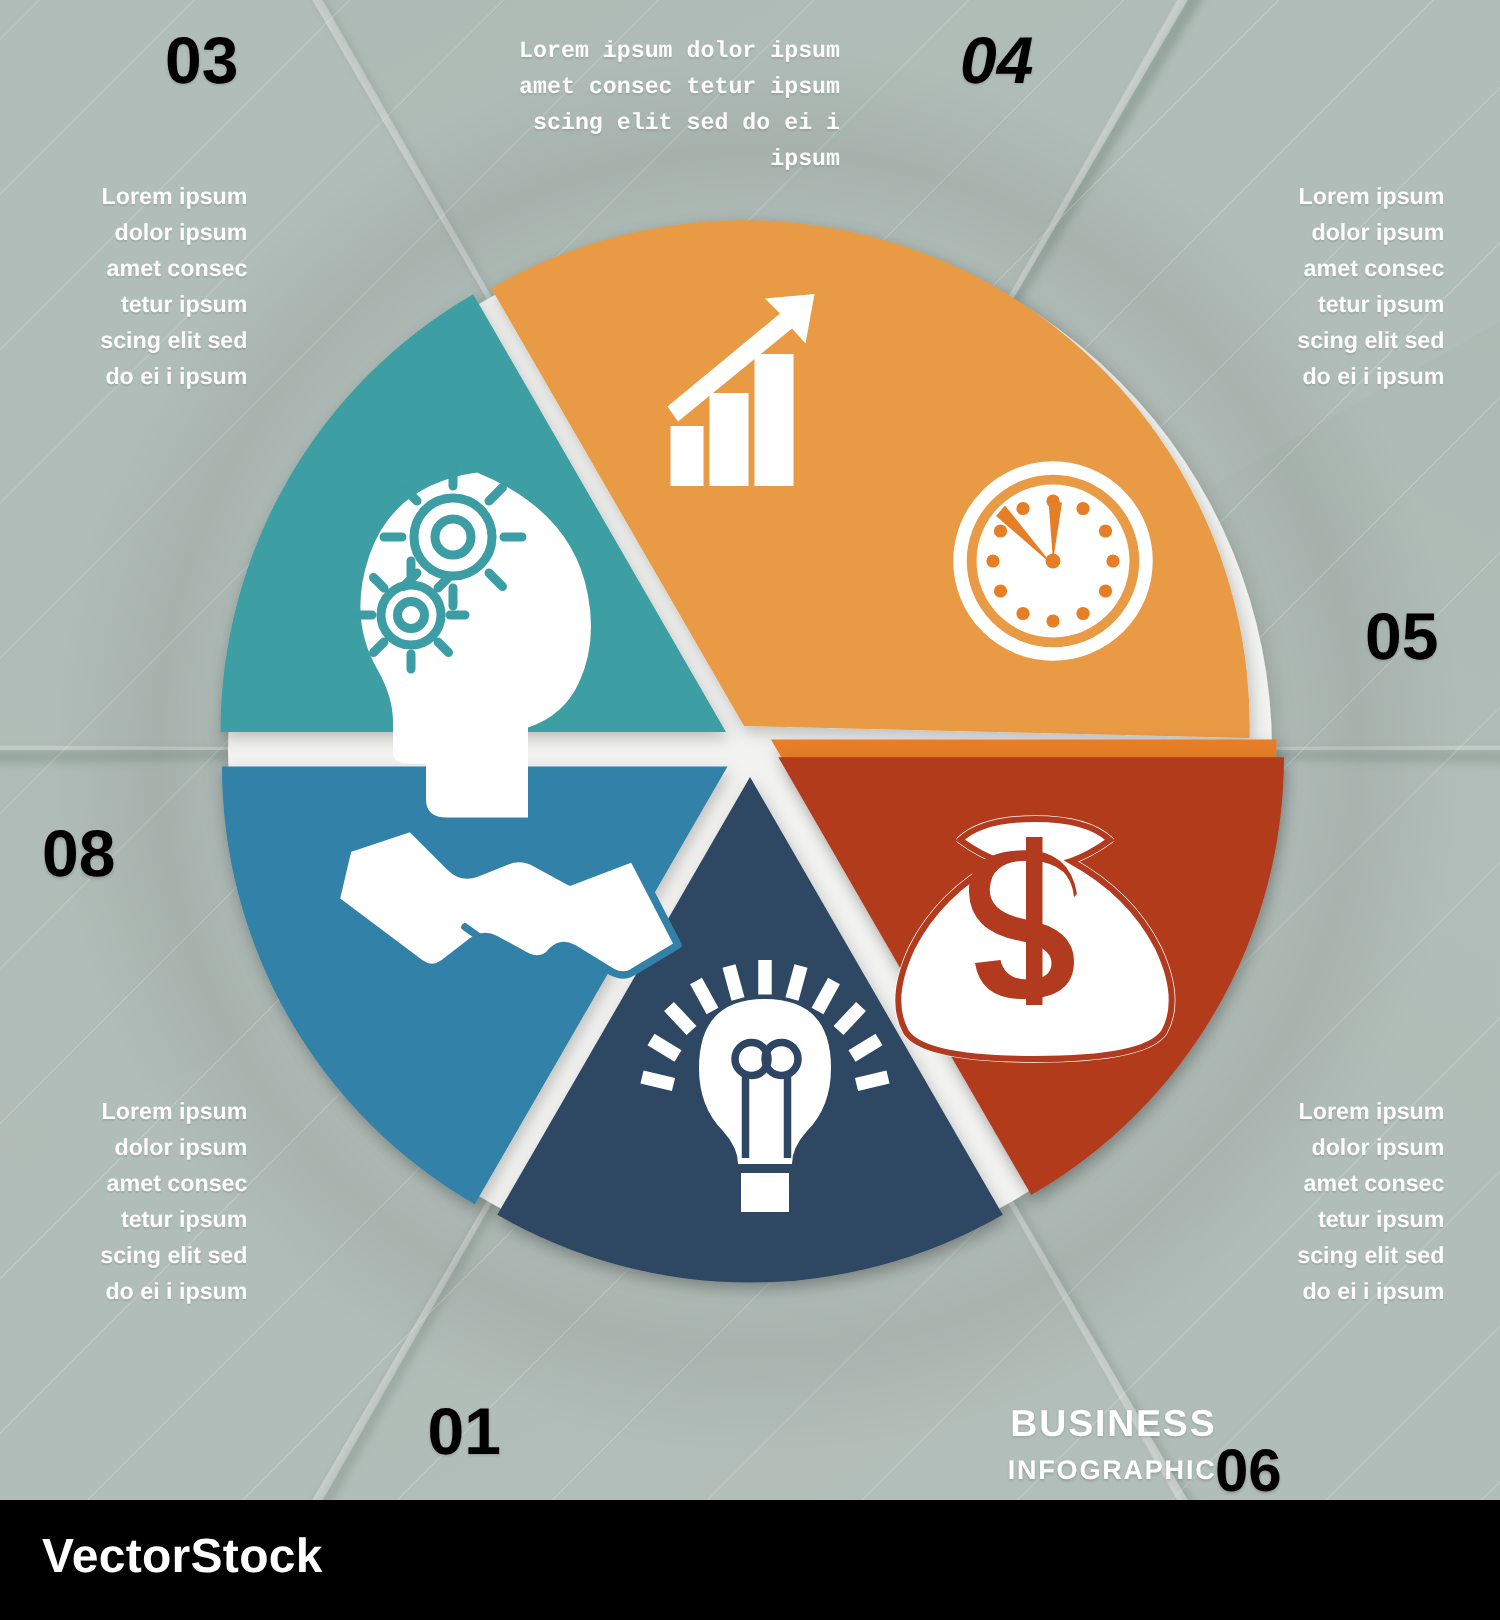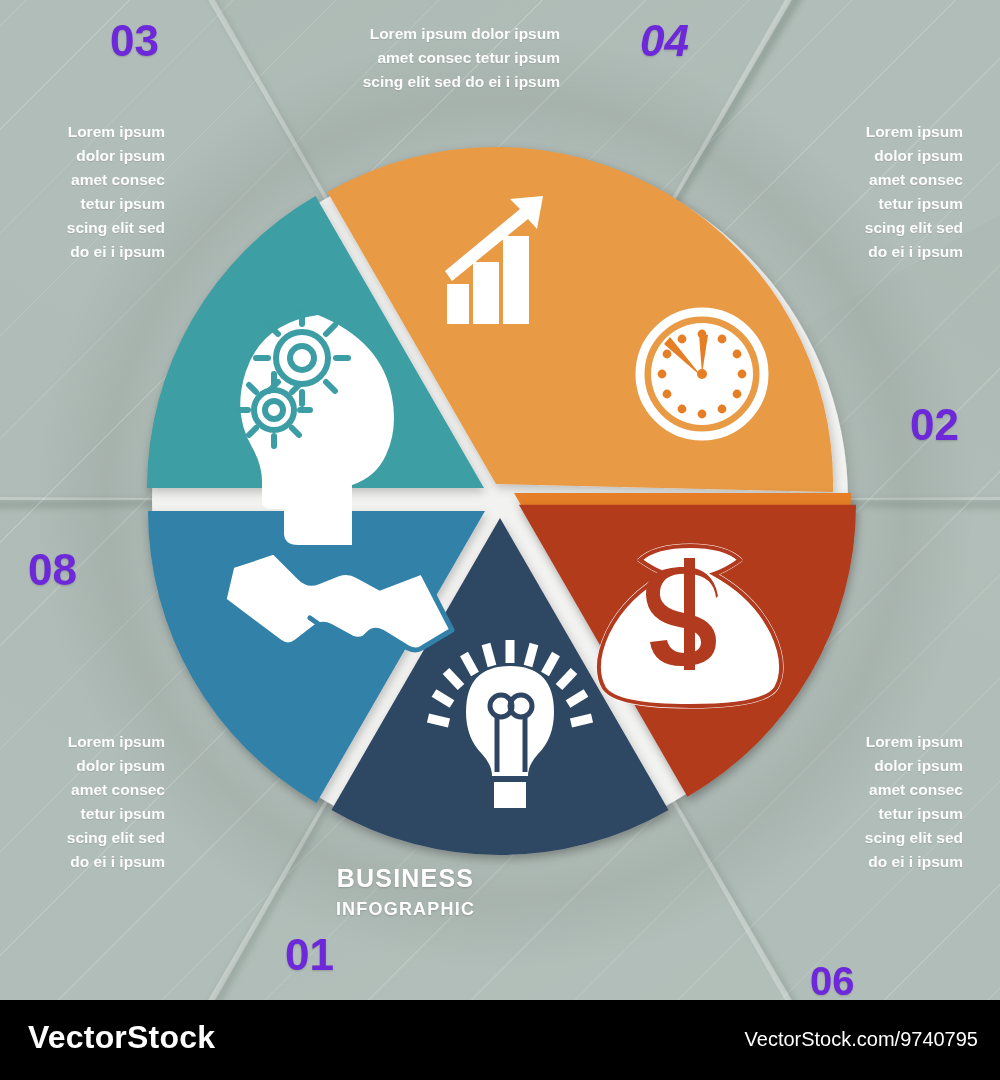--- a/index.html
+++ b/index.html
@@ -28,49 +28,49 @@
     pointer-events:none;
   }
   #vignette {
     position:absolute; left:0; top:0; width:1000px; height:1000px;
     background:radial-gradient(circle at 505px 500px,
        rgba(0,0,0,0.0) 330px, rgba(0,0,0,0.055) 400px, rgba(0,0,0,0.0) 470px);
     pointer-events:none;
   }
 
   
-  .nums, .txt { position:absolute; color:#6d28d9; }
+  .nums, .txt { position:absolute; color:#000000; }
   .nums {
     font-size:44px; font-weight:bold; letter-spacing:0px;
     text-shadow:0 1px 2px rgba(0,0,0,0.18);
   }
   .txt {
     font-size:15.5px; line-height:24px; font-weight:bold;
     color:rgba(255,255,255,0.97);
     text-shadow:0 1px 1px rgba(0,0,0,0.10);
     white-space:pre-line;
   }
   .ta-r { text-align:right; }
 
   #n03 { left:110px;  top:16px; }
   #n04 { left:640px;  top:16px;font-style:italic; }
   #n05 { left:910px;  top:400px; }
   #n02 { left:28px;   top:545px; }
   #n01 { left:285px;  top:930px; font-size:44px; }
   #n06 { left:810px;  top:930px; font-size:40px;margin-top:29px; }
 
-  #t-top    { left:345px; top:22px;  width:215px; }
+  #t-top    { left:345px; top:22px;  width:215px;font-family:Liberation Mono, monospace; }
   #t-tl     { left:15px;  top:120px; width:150px; }
   #t-tr     { left:845px; top:120px; width:118px; }
   #t-bl     { left:15px;  top:730px; width:150px; }
   #t-br     { left:845px; top:730px; width:118px; }
 
   #title {
-    position:absolute; left:0; top:863px; width:811px;
-    text-align:center; color:#fff;
+    position:absolute; left:0; top:934px; width:811px;
+    text-align:right; color:#fff;
     text-shadow:0 1px 2px rgba(0,0,0,0.16);
   }
   #title .l1 { font-size:25px; font-weight:bold; letter-spacing:1.2px; line-height:30px;}
   #title .l2 { font-size:18px; font-weight:bold; letter-spacing:1.2px; line-height:32px;}
 
   
   #pie { position:absolute; left:0; top:0; width:1000px; height:1000px; }
 
   
   #footer {
@@ -266,21 +266,21 @@
             <circle cx="274" cy="410" r="9"></circle>
             <path d="M274 384 l0 -10 M274 436 l0 10 M248 410 l-10 0 M300 410 l10 0
                      M256 392 l-7 -7 M292 428 l7 7 M292 392 l7 -7 M256 428 l-7 7" stroke-linecap="round"></path>
           </g>
         </g>
       </svg>
     </div>
 
     <div class="nums" id="n03">03</div>
     <div class="nums" id="n04">04</div>
-    <div class="nums" id="n05">02</div>
+    <div class="nums" id="n05">05</div>
     <div class="nums" id="n02">08</div>
     <div class="nums" id="n01">01</div>
     <div class="nums" id="n06">06</div>
 
     <div class="txt ta-r" id="t-top">Lorem ipsum  dolor   ipsum
 amet consec tetur   ipsum
 scing elit sed do ei  i ipsum</div>
     <div class="txt ta-r" id="t-tl">Lorem ipsum
 dolor   ipsum
 amet consec
@@ -308,16 +308,15 @@
 
     <div id="title">
       <div class="l1">BUSINESS</div>
       <div class="l2">INFOGRAPHIC</div>
     </div>
 
   </div>
 
   <div id="footer">
     <div id="fl">VectorStock</div>
-    <div id="fr">VectorStock.com/9740795</div>
   </div>
 
 </div>
 
 </body></html>

